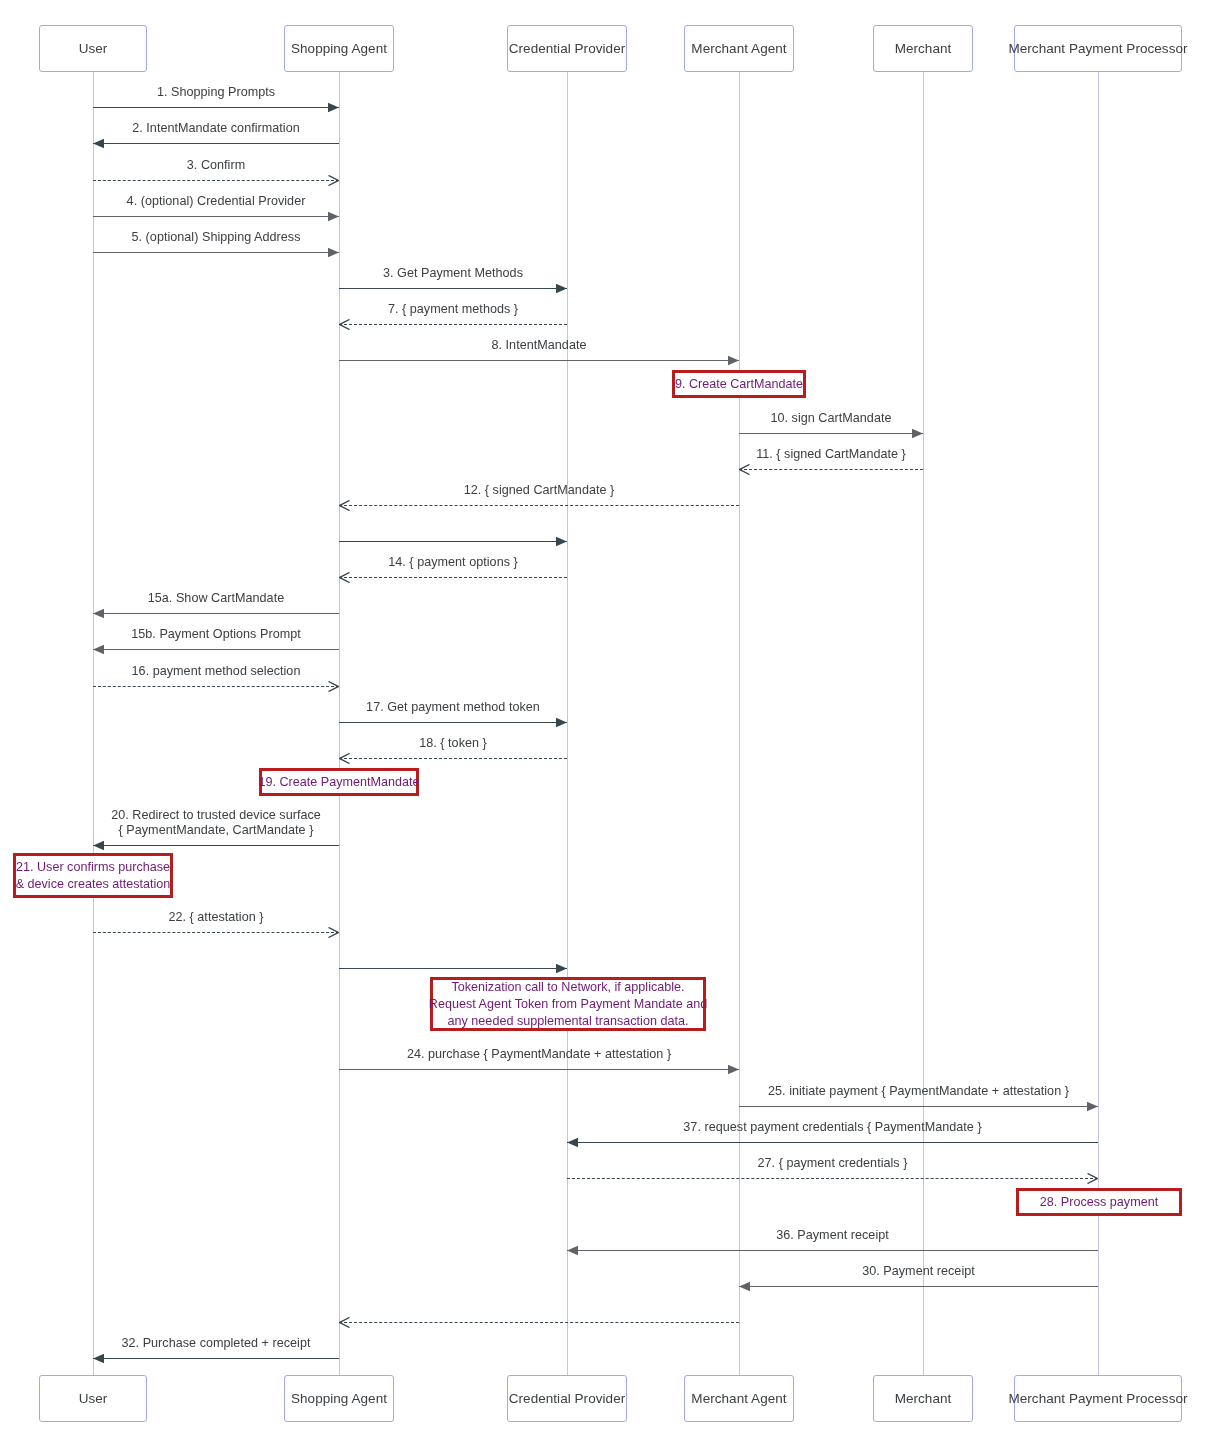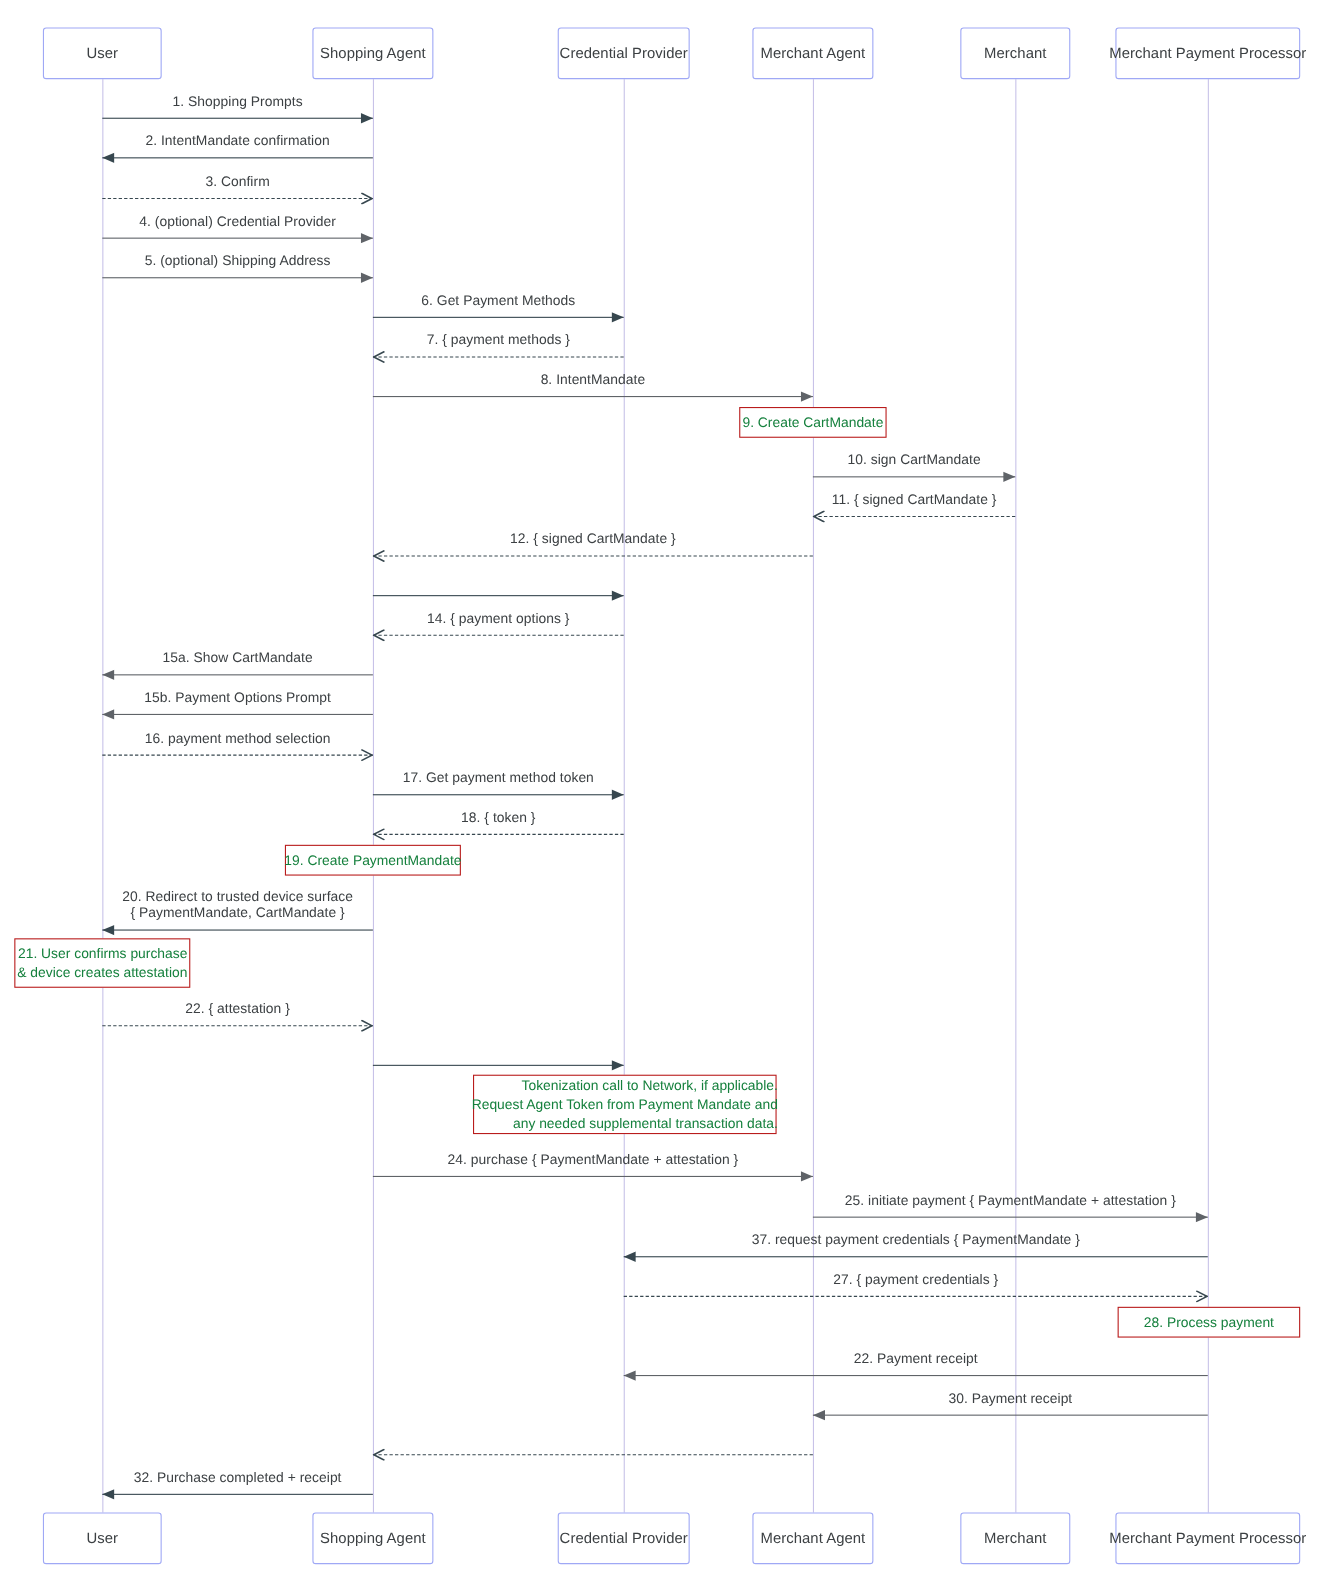--- a/index.html
+++ b/index.html
@@ -67,29 +67,29 @@
     border-top: 1.3px dashed #37474f;
   }
   .arrowhead {
     position: absolute;
     z-index: 4;
   }
   .arrowhead svg { display: block; }
   .note-box {
     position: absolute;
     box-sizing: border-box;
-    border: 1px solid #b91c1c;
+    border: 3px solid #b91c1c;
     background: #ffffff;
-    color: #15803d;
+    color: #701a75;
     font-size: 12.6px;
     line-height: 17px;
     display: flex;
     align-items: center;
     justify-content: center;
-    text-align: right;
+    text-align: center;
     white-space: pre;
     z-index: 6;
     padding: 0 8px;
   }
 </style>
 </head>
 <body>
 
 <div id="diagram">
     <div class="lifeline" style="left: 93px; top: 72px; height: 1303px;"></div>
@@ -168,21 +168,21 @@
         <path d="M 0 0.8 L 11 5.5 L 0 10.2 Z" fill="#5f6368"></path>
       </svg>
     </div>
     <div class="msg-label" style="left: -84px; width: 600px; top: 230px;">5. (optional) Shipping Address</div>
     <div class="msg-line solid" style="left: 339px; top: 288px; width: 228px;"></div>
     <div class="arrowhead" style="left: 556px; top: 282.5px;">
       <svg width="11" height="11">
         <path d="M 0 0.8 L 11 5.5 L 0 10.2 Z" fill="#37474f"></path>
       </svg>
     </div>
-    <div class="msg-label" style="left: 153px; width: 600px; top: 266px;">6. Get Payment Methods</div>
+    <div class="msg-label" style="left: 153px; width: 600px; top: 266px;">3. Get Payment Methods</div>
     <div class="msg-line dashed" style="left: 339px; top: 324px; width: 228px;"></div>
     <div class="arrowhead" style="left: 339px; top: 318.5px;">
       <svg width="11" height="11">
         <path d="M 10.5 0.5 L 0.8 5.5 L 10.5 10.5" fill="none" stroke="#37474f" stroke-width="1.4" stroke-linejoin="miter" stroke-linecap="butt"></path>
       </svg>
     </div>
     <div class="msg-label" style="left: 153px; width: 600px; top: 302px;">7. { payment methods }</div>
     <div class="msg-line solid-light" style="left: 339px; top: 360px; width: 400px;"></div>
     <div class="arrowhead" style="left: 728px; top: 354.5px;">
       <svg width="11" height="11">
@@ -307,21 +307,21 @@
         <path d="M 0.5 0.5 L 10.2 5.5 L 0.5 10.5" fill="none" stroke="#37474f" stroke-width="1.4" stroke-linejoin="miter" stroke-linecap="butt"></path>
       </svg>
     </div>
     <div class="msg-label" style="left: 532.5px; width: 600px; top: 1156px;">27. { payment credentials }</div>
     <div class="msg-line solid-light" style="left: 567px; top: 1250px; width: 531px;"></div>
     <div class="arrowhead" style="left: 567px; top: 1244.5px;">
       <svg width="11" height="11">
         <path d="M 11 0.8 L 0 5.5 L 11 10.2 Z" fill="#5f6368"></path>
       </svg>
     </div>
-    <div class="msg-label" style="left: 532.5px; width: 600px; top: 1228px;">22. Payment receipt</div>
+    <div class="msg-label" style="left: 532.5px; width: 600px; top: 1228px;">36. Payment receipt</div>
     <div class="msg-line solid-light" style="left: 739px; top: 1286px; width: 359px;"></div>
     <div class="arrowhead" style="left: 739px; top: 1280.5px;">
       <svg width="11" height="11">
         <path d="M 11 0.8 L 0 5.5 L 11 10.2 Z" fill="#5f6368"></path>
       </svg>
     </div>
     <div class="msg-label" style="left: 618.5px; width: 600px; top: 1264px;">30. Payment receipt</div>
     <div class="msg-line dashed" style="left: 339px; top: 1322px; width: 400px;"></div>
     <div class="arrowhead" style="left: 339px; top: 1316.5px;">
       <svg width="11" height="11">

